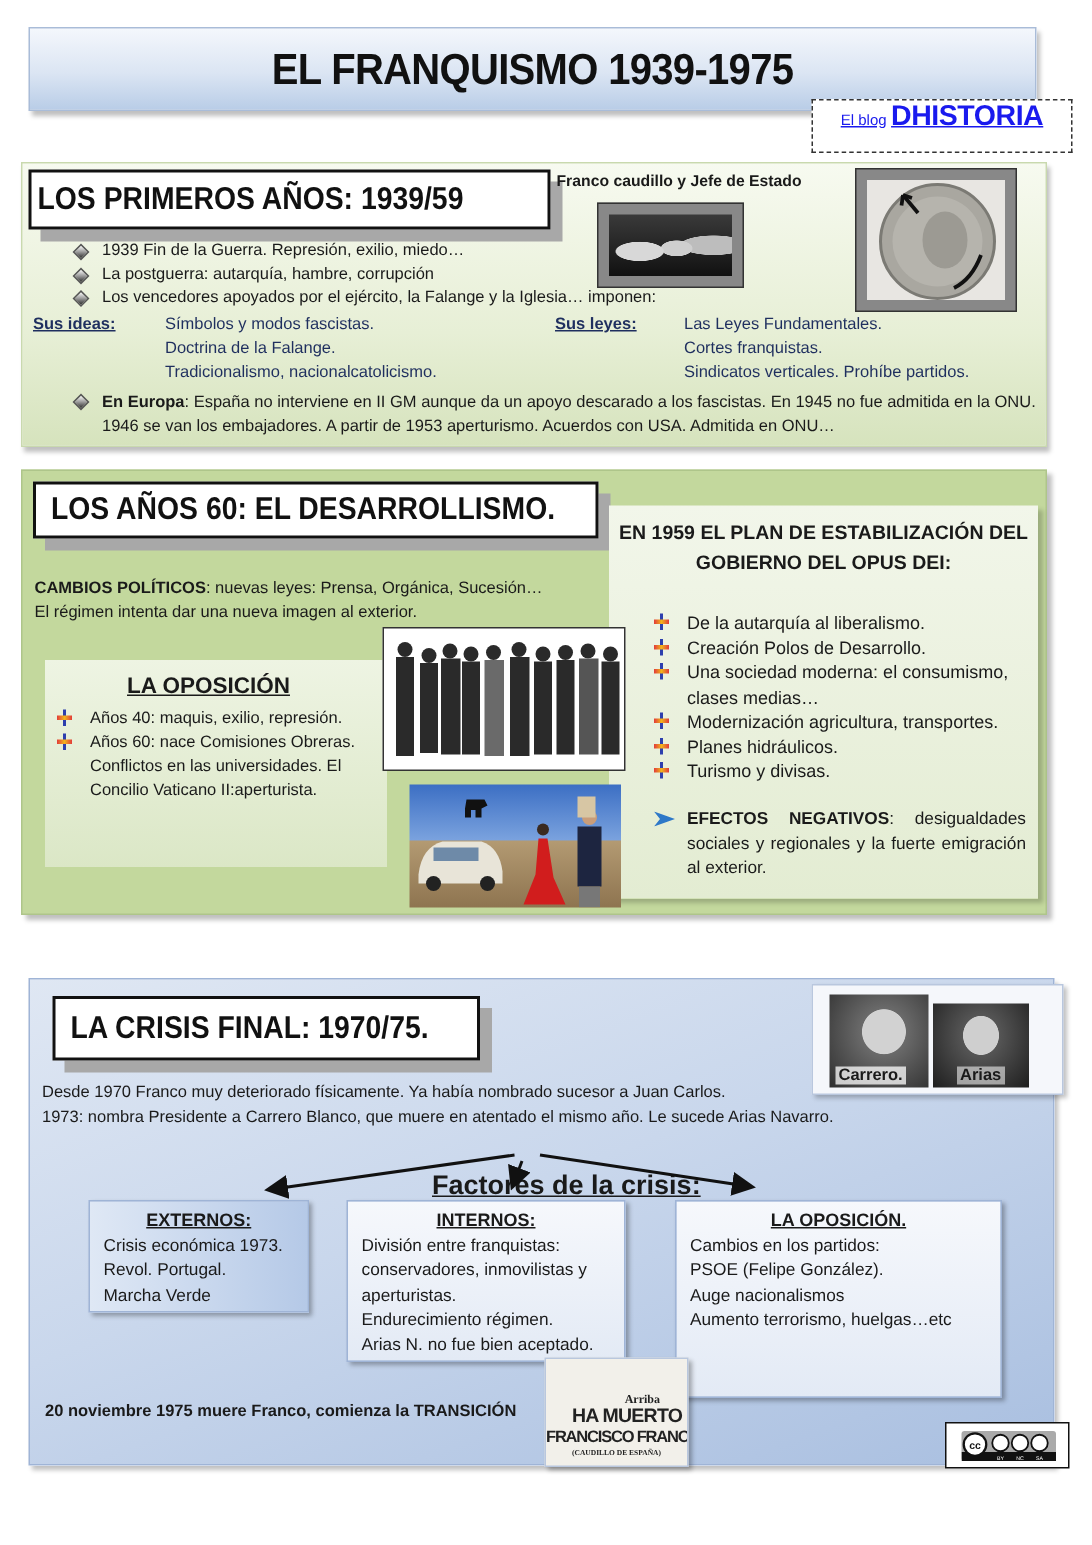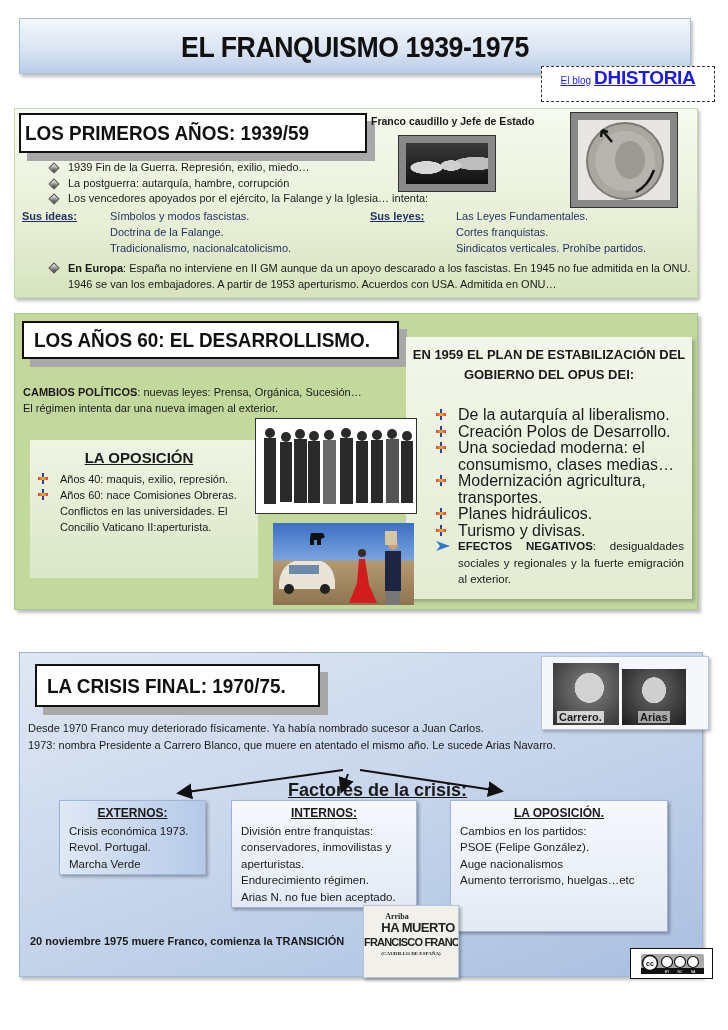--- a/index.html
+++ b/index.html
@@ -73,21 +73,21 @@
   .star-bullet {
     position: absolute; left: 0; top: 2px; width: 10px; height: 11px;
   }
   .star-bullet::before {
     content: ""; position: absolute; left: 4px; top: 0; width: 2px; height: 11px; background: #2d3fae;
   }
   .star-bullet::after {
     content: ""; position: absolute; left: 0; top: 4px; width: 10px; height: 3px;
     background: linear-gradient(to right, #e23a3a 0%, #f2b51d 50%, #e23a3a 100%);
   }
-  .list2 { list-style: none; font-size: 16px; line-height: 16.5px; }
+  .list2 { list-style: none; font-size: 12px; line-height: 16.5px; }
   .list2 li { position: relative; padding-left: 22px; }
 
   .factor-box {
     background: linear-gradient(to bottom, #f6f8fc 0%, #e3eaf5 100%);
     border: 1px solid #9fb4d6;
     box-shadow: 2px 2px 3px rgba(0,0,0,0.3);
     font-size: 11.5px; line-height: 16.5px; padding: 4px 9px;
   }
   .factor-box.blue { background: linear-gradient(to right, #dfe8f5 0%, #b5c9e7 100%); }
   .factor-box h4 { text-align: center; font-size: 12px; text-decoration: underline; font-weight: bold; margin-bottom: 1px; }
@@ -123,21 +123,21 @@
       <path d="M34 22 L24 10" stroke="#111" stroke-width="2.5" fill="none"></path>
       <path d="M24 10 L23 17 M24 10 L30 12" stroke="#111" stroke-width="2.5" fill="none"></path>
       <path d="M76 50 Q70 66 58 72" stroke="#111" stroke-width="2.5" fill="none"></path>
     </svg>
   </div>
 </div>
 
 <ul class="abs bullet-list" style="left:42px;top:160px;width:460px;">
   <li><span class="diamond"></span><span>1939 Fin de la Guerra. Represión, exilio, miedo…</span></li>
   <li><span class="diamond"></span><span>La postguerra: autarquía, hambre, corrupción</span></li>
-  <li><span class="diamond"></span><span>Los vencedores apoyados por el ejército, la Falange y la Iglesia…  intenta:</span></li>
+  <li><span class="diamond"></span><span>Los vencedores apoyados por el ejército, la Falange y la Iglesia…  imponen:</span></li>
 </ul>
 
 <div class="abs navy" style="left:22px;top:208px;font-size:11px;line-height:16px;">
   <div style="position:absolute;left:0;top:0;font-weight:bold;white-space:nowrap;" class="u">Sus ideas:</div>
   <div style="position:absolute;left:88px;top:0;white-space:nowrap;">
     <div>Símbolos y  modos fascistas.</div>
     <div>Doctrina de la Falange.</div>
     <div>Tradicionalismo, nacionalcatolicismo.</div>
   </div>
 </div>
@@ -284,21 +284,21 @@
   <h4>LA OPOSICIÓN.</h4>
   <div>Cambios en los partidos:</div>
   <div>PSOE (Felipe González).</div>
   <div>Auge nacionalismos</div>
   <div>Aumento terrorismo, huelgas…etc</div>
 </div>
 
 <div class="abs" style="left:30px;top:935px;font-size:11px;font-weight:bold;white-space:nowrap;">20 noviembre 1975 muere Franco, comienza la TRANSICIÓN</div>
 
 <div class="abs" style="left:363px;top:905px;width:96px;height:73px;background:#f2f0ea;border:1px solid #b9c7de;box-shadow:2px 2px 3px rgba(0,0,0,0.3);overflow:hidden;text-align:center;font-family:'Liberation Serif', serif;color:#222;">
-  <div style="font-size:8px;font-weight:bold;margin-top:6px;text-align:center;padding-right:28px;">Arriba</div>
+  <div style="font-size:8px;font-weight:bold;margin-top:22px;text-align:right;padding-right:18px;">Arriba</div>
   <div style="font-size:13px;font-weight:bold;line-height:14px;font-family:'Liberation Sans', sans-serif;letter-spacing:-0.5px;padding-left:14px;">HA MUERTO</div>
   <div style="font-size:11px;font-weight:bold;line-height:14px;font-family:'Liberation Sans', sans-serif;letter-spacing:-0.8px;white-space:nowrap;">FRANCISCO FRANCO</div>
   <div style="font-size:5px;font-weight:bold;margin-top:2px;">(CAUDILLO DE ESPAÑA)</div>
 </div>
 
 <div class="abs" style="left:630px;top:948px;width:83px;height:31px;border:1.5px solid #111;background:#fff;">
   <div style="position:absolute;left:10px;top:5px;width:63px;height:20px;background:#aaa;border-radius:2px;">
     <svg width="63" height="20" viewBox="0 0 63 20">
       <rect x="0" y="14" width="63" height="6" fill="#111"></rect>
       <circle cx="9" cy="9" r="7.5" fill="#fff" stroke="#111" stroke-width="1.5"></circle>

